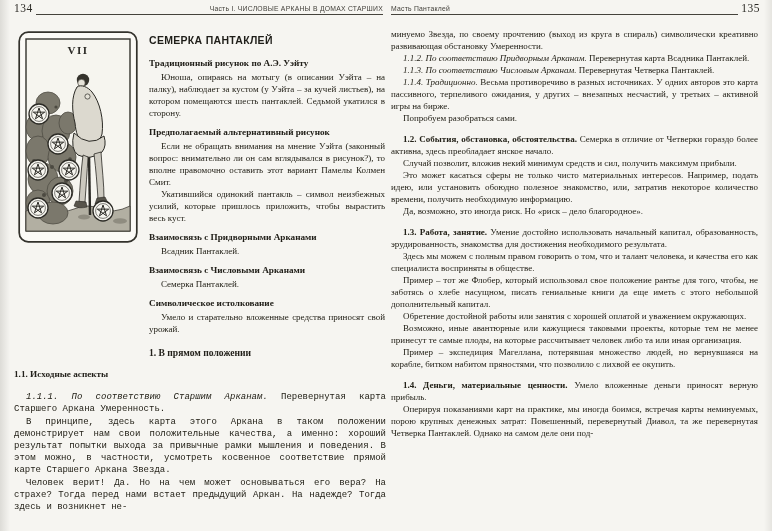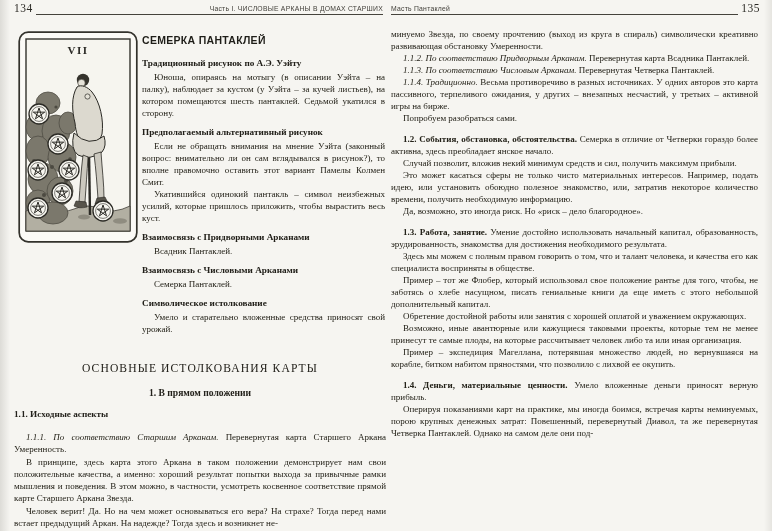--- a/index.html
+++ b/index.html
@@ -29,30 +29,30 @@
   
   p{margin:0;text-align:justify;text-indent:12px;font-size:9px;line-height:12px;color:#232118;}
   p.cont{text-indent:0;}
   .gap{margin-top:9px;}
   .lead-i{font-style:italic;}
   .lead-b{font-weight:bold;}
 
   
   .card-row{display:flex;margin-top:16px;padding-left:4px;}
   .card-box{flex:none;width:120px;}
-  .col{flex:1;padding-left:4px;padding-right:1px;}
+  .col{flex:1;padding-left:11px;padding-right:1px;}
   .card-title{font-family:"Liberation Sans", sans-serif;font-weight:bold;font-size:10.5px;
     letter-spacing:.3px;margin:3px 0 12px;color:#1f1e19;}
   .sec h4{margin:8px 0 3px;font-size:9.2px;font-weight:bold;color:#22201a;}
   .sec p{margin:0;}
   .main-head{margin-top:27px;text-align:center;font-size:11.6px;letter-spacing:1.1px;
     font-weight:normal;color:#23211b;}
   .sub-head{margin-top:12px;text-align:center;font-size:9.6px;font-weight:bold;color:#23211b;}
   .aspects-head{margin-top:11px;font-size:9.2px;font-weight:bold;color:#23211b;}
-  .lower p{margin-top:1px;}
+  .lower p{margin-top:1px;font-family:Liberation Mono, monospace;}
 
   
   .rp-body{margin-top:13px;padding:0 2px 0 3px;}
 
   svg text{font-family:"Liberation Serif", serif;}
 </style>
 </head>
 <body>
 
 <div class="edge-shade-left"></div>
@@ -161,21 +161,20 @@
       </div>
 
       <div class="sec">
         <h4>Символическое истолкование</h4>
         <p>Умело и старательно вложенные средства приносят свой урожай.</p>
       </div>
     </div>
   </div>
 
   <div class="lower">
-    <h2 class="main-head">ОСНОВНЫЕ ИСТОЛКОВАНИЯ КАРТЫ</h2>
     <h3 class="sub-head">1. В прямом положении</h3>
     <h4 class="aspects-head">1.1. Исходные аспекты</h4>
     <p><span class="lead-i">1.1.1. По соответствию Старшим Арканам.</span> <span>Перевернутая карта Старшего Аркана Умеренность.</span></p>
     <p>В принципе, здесь карта этого Аркана в таком положении демонстрирует нам свои положительные качества, а именно: хороший результат попытки выхода за привычные рамки мышления и поведения. В этом можно, в частности, усмотреть косвенное соответствие прямой карте Старшего Аркана Звезда.</p>
     <p>Человек верит! Да. Но на чем может основываться его вера? На страхе? Тогда перед нами встает предыдущий Аркан. На надежде? Тогда здесь и возникнет не-</p>
   </div>
 </div>
 
 <div class="page page-right">
   <div class="hdr">

